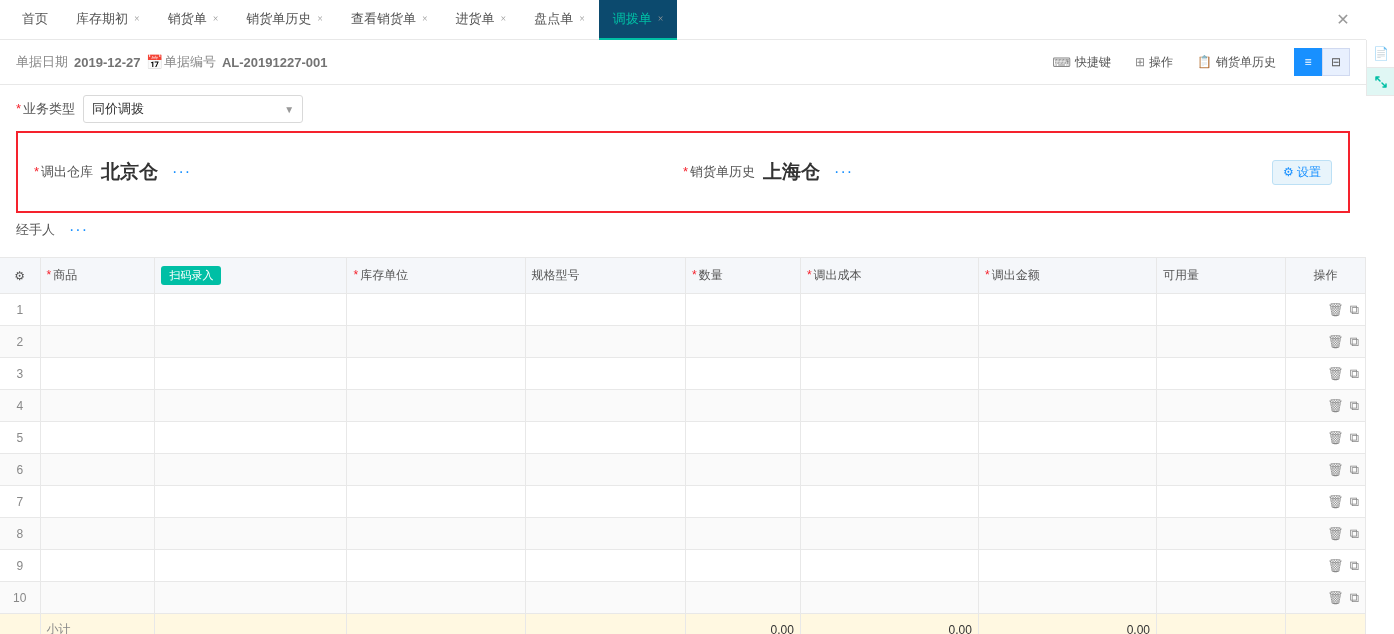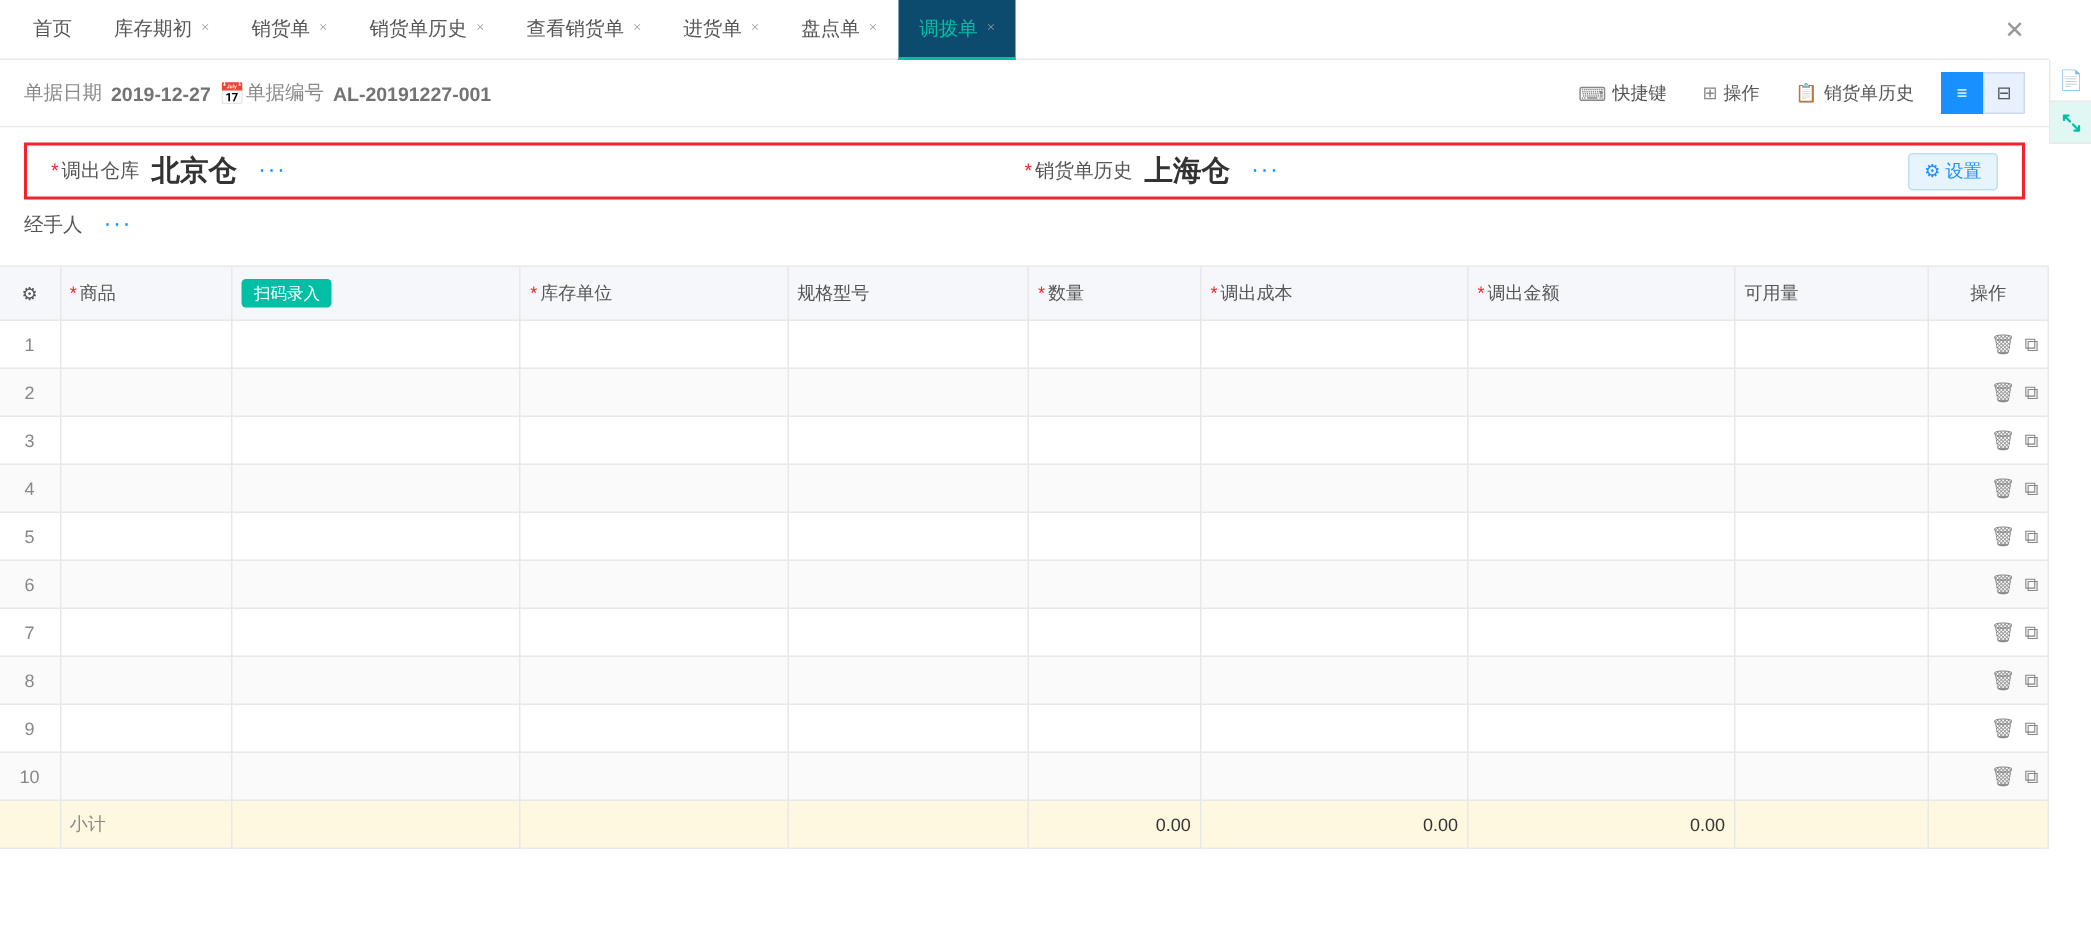--- a/index.html
+++ b/index.html
@@ -136,21 +136,21 @@
       color: #1890ff;
       cursor: pointer;
       margin-left: 6px;
       font-size: 16px;
       letter-spacing: 1px;
     }
 
     
     .highlighted-section {
       border: 2px solid #f5222d;
-      padding: 4px 16px;
+      padding: 26px 16px;
       margin: 0 0 8px 0;
       background: #fff;
     }
     .highlighted-row {
       display: flex;
       align-items: center;
       gap: 0;
     }
     .hl-group {
       display: flex;
@@ -336,20 +336,31 @@
           <span style="color:#fff; font-size:12px;">≡</span>
         </div>
         <div style="width:28px; height:28px; background:#e8f0fe; border:1px solid #d0d9f0; display:flex; align-items:center; justify-content:center; cursor:pointer;">
           <span style="color:#555; font-size:12px;">⊟</span>
         </div>
       </div>
     </div>
   </div>
 
   <div class="form-area">
+    <div class="form-row">
+      <div class="form-group">
+        <span class="form-label">
+          <span class="required-mark">*</span><span>业务类型</span>
+        </span>
+        <div class="form-input" style="width:220px;">
+          <span>同价调拨</span>
+          <span class="arrow">▼</span>
+        </div>
+      </div>
+    </div>
 
     <div class="highlighted-section">
       <div class="highlighted-row">
         <div class="hl-group">
           <span class="form-label">
             <span class="required-mark">*</span><span>调出仓库</span>
           </span>
           <span class="hl-value">北京仓</span>
           <span class="form-ellipsis">···</span>
         </div>

